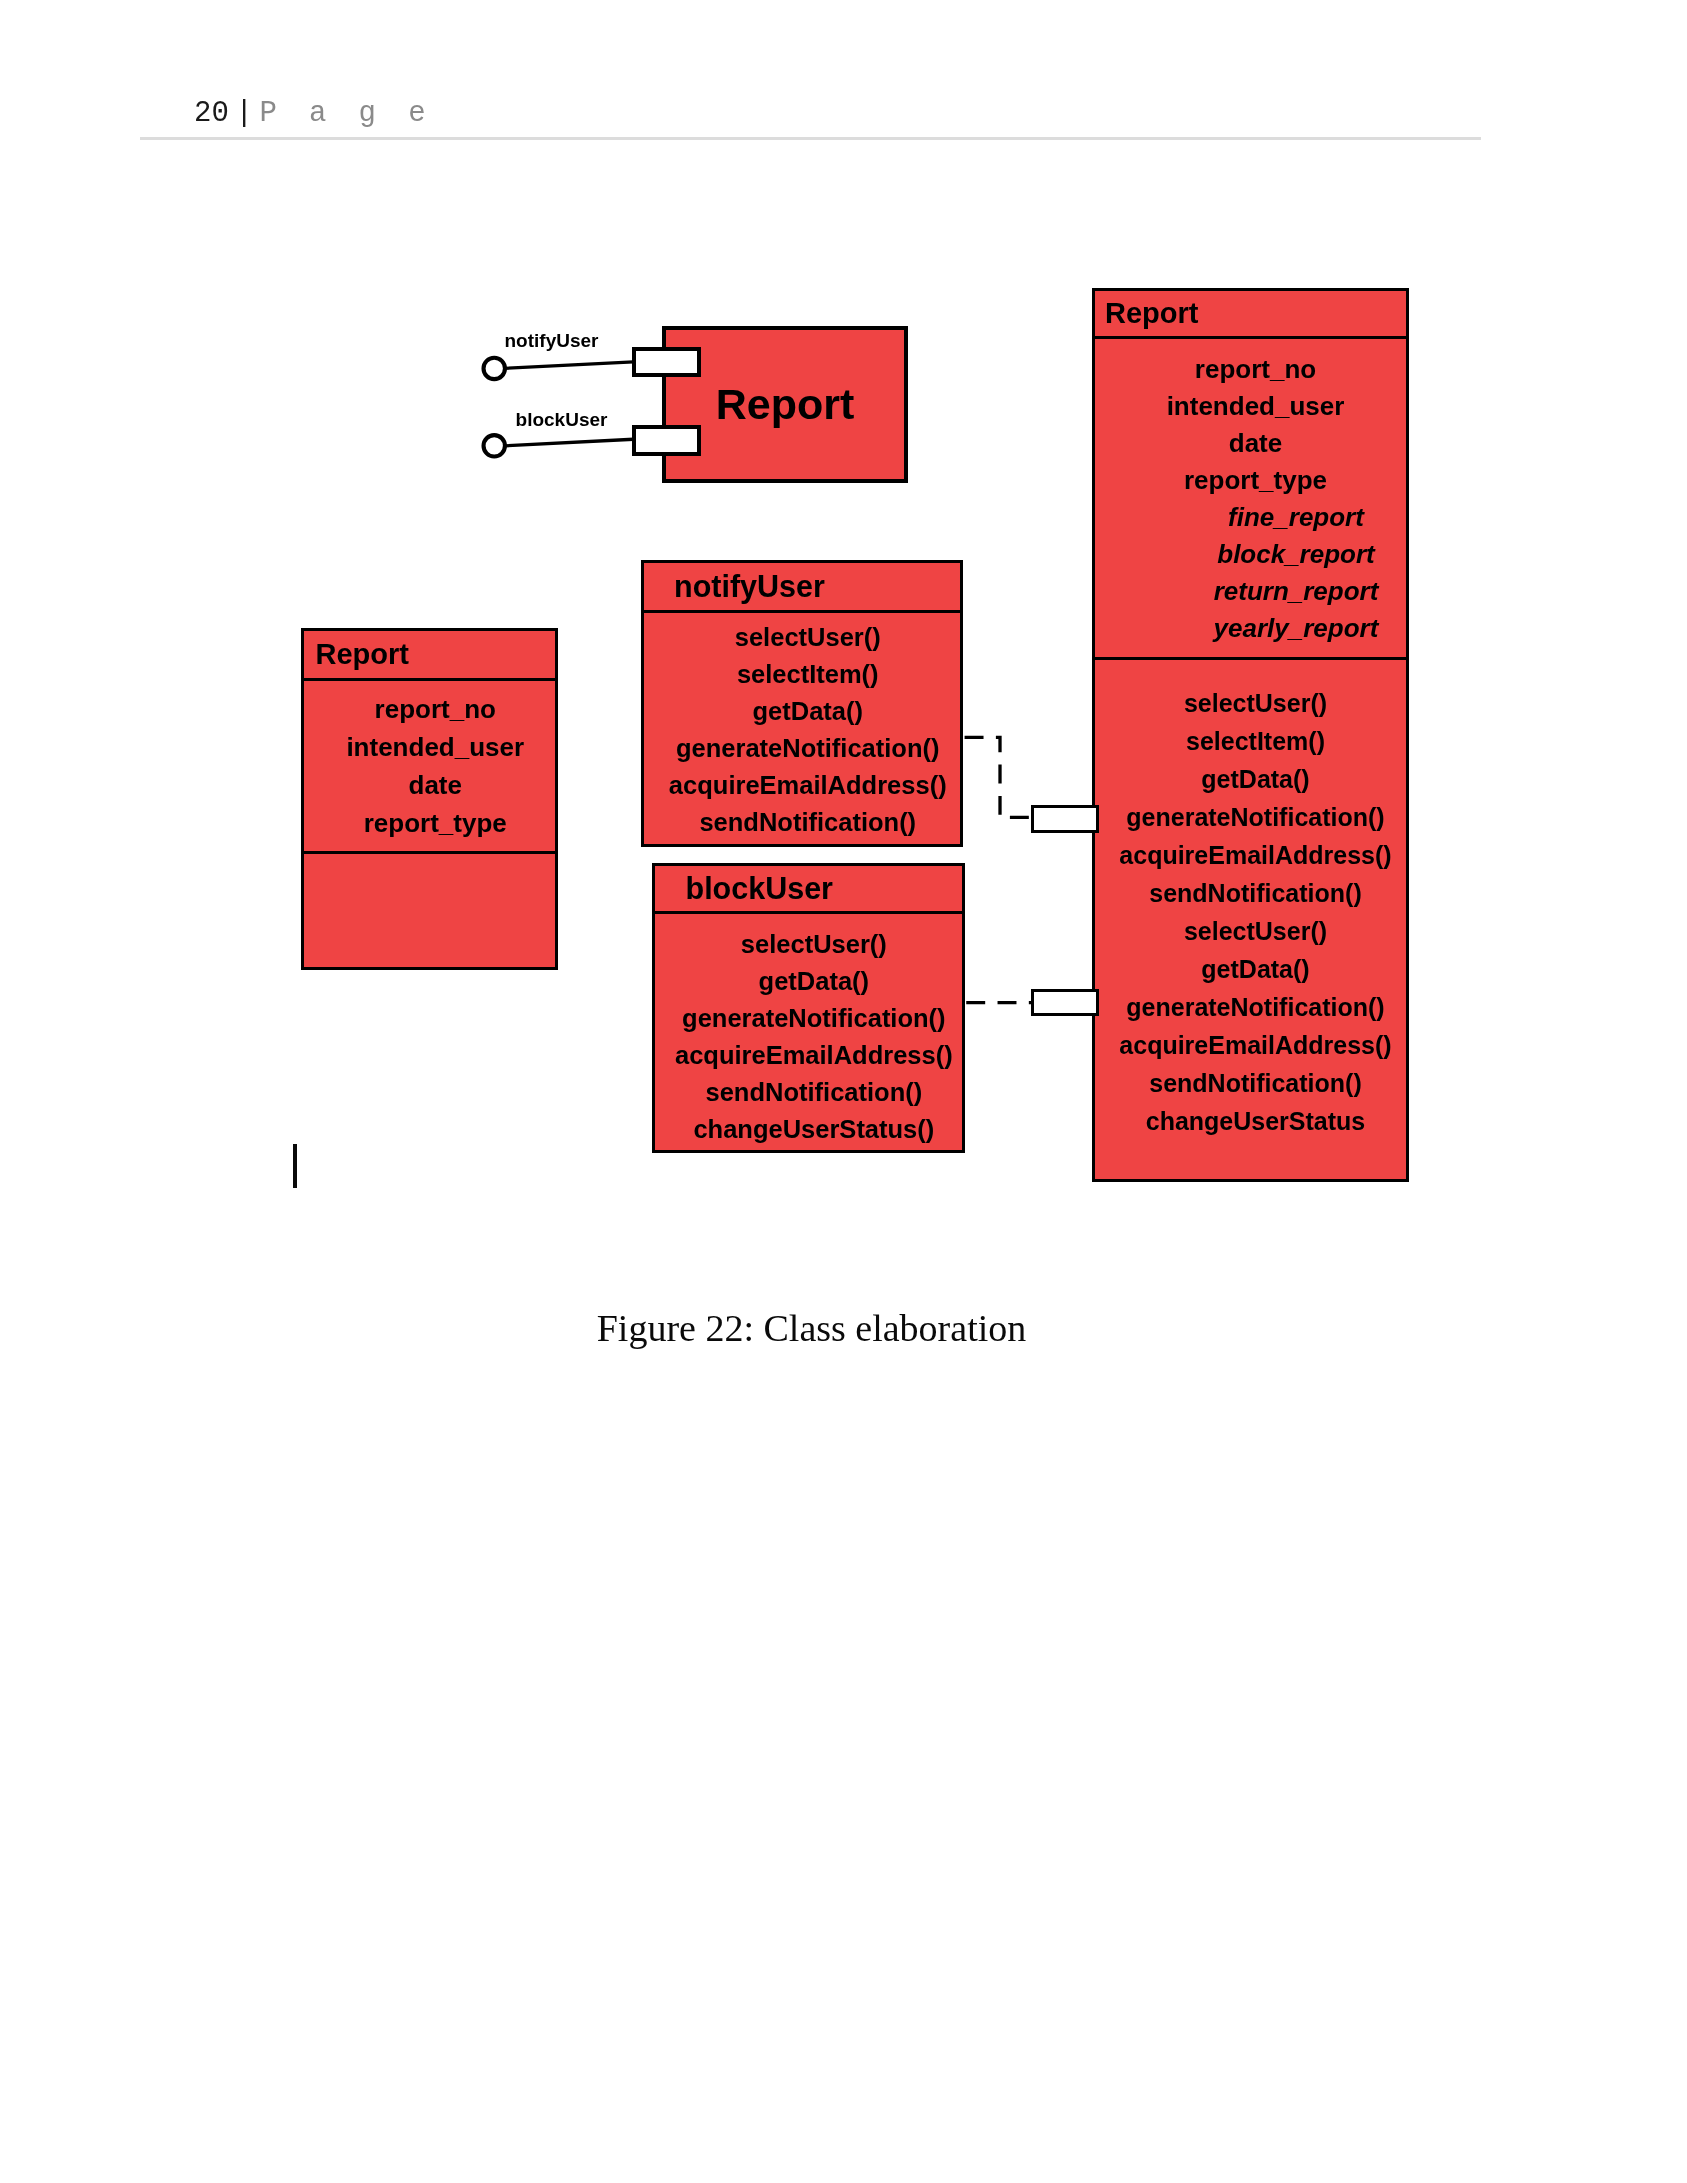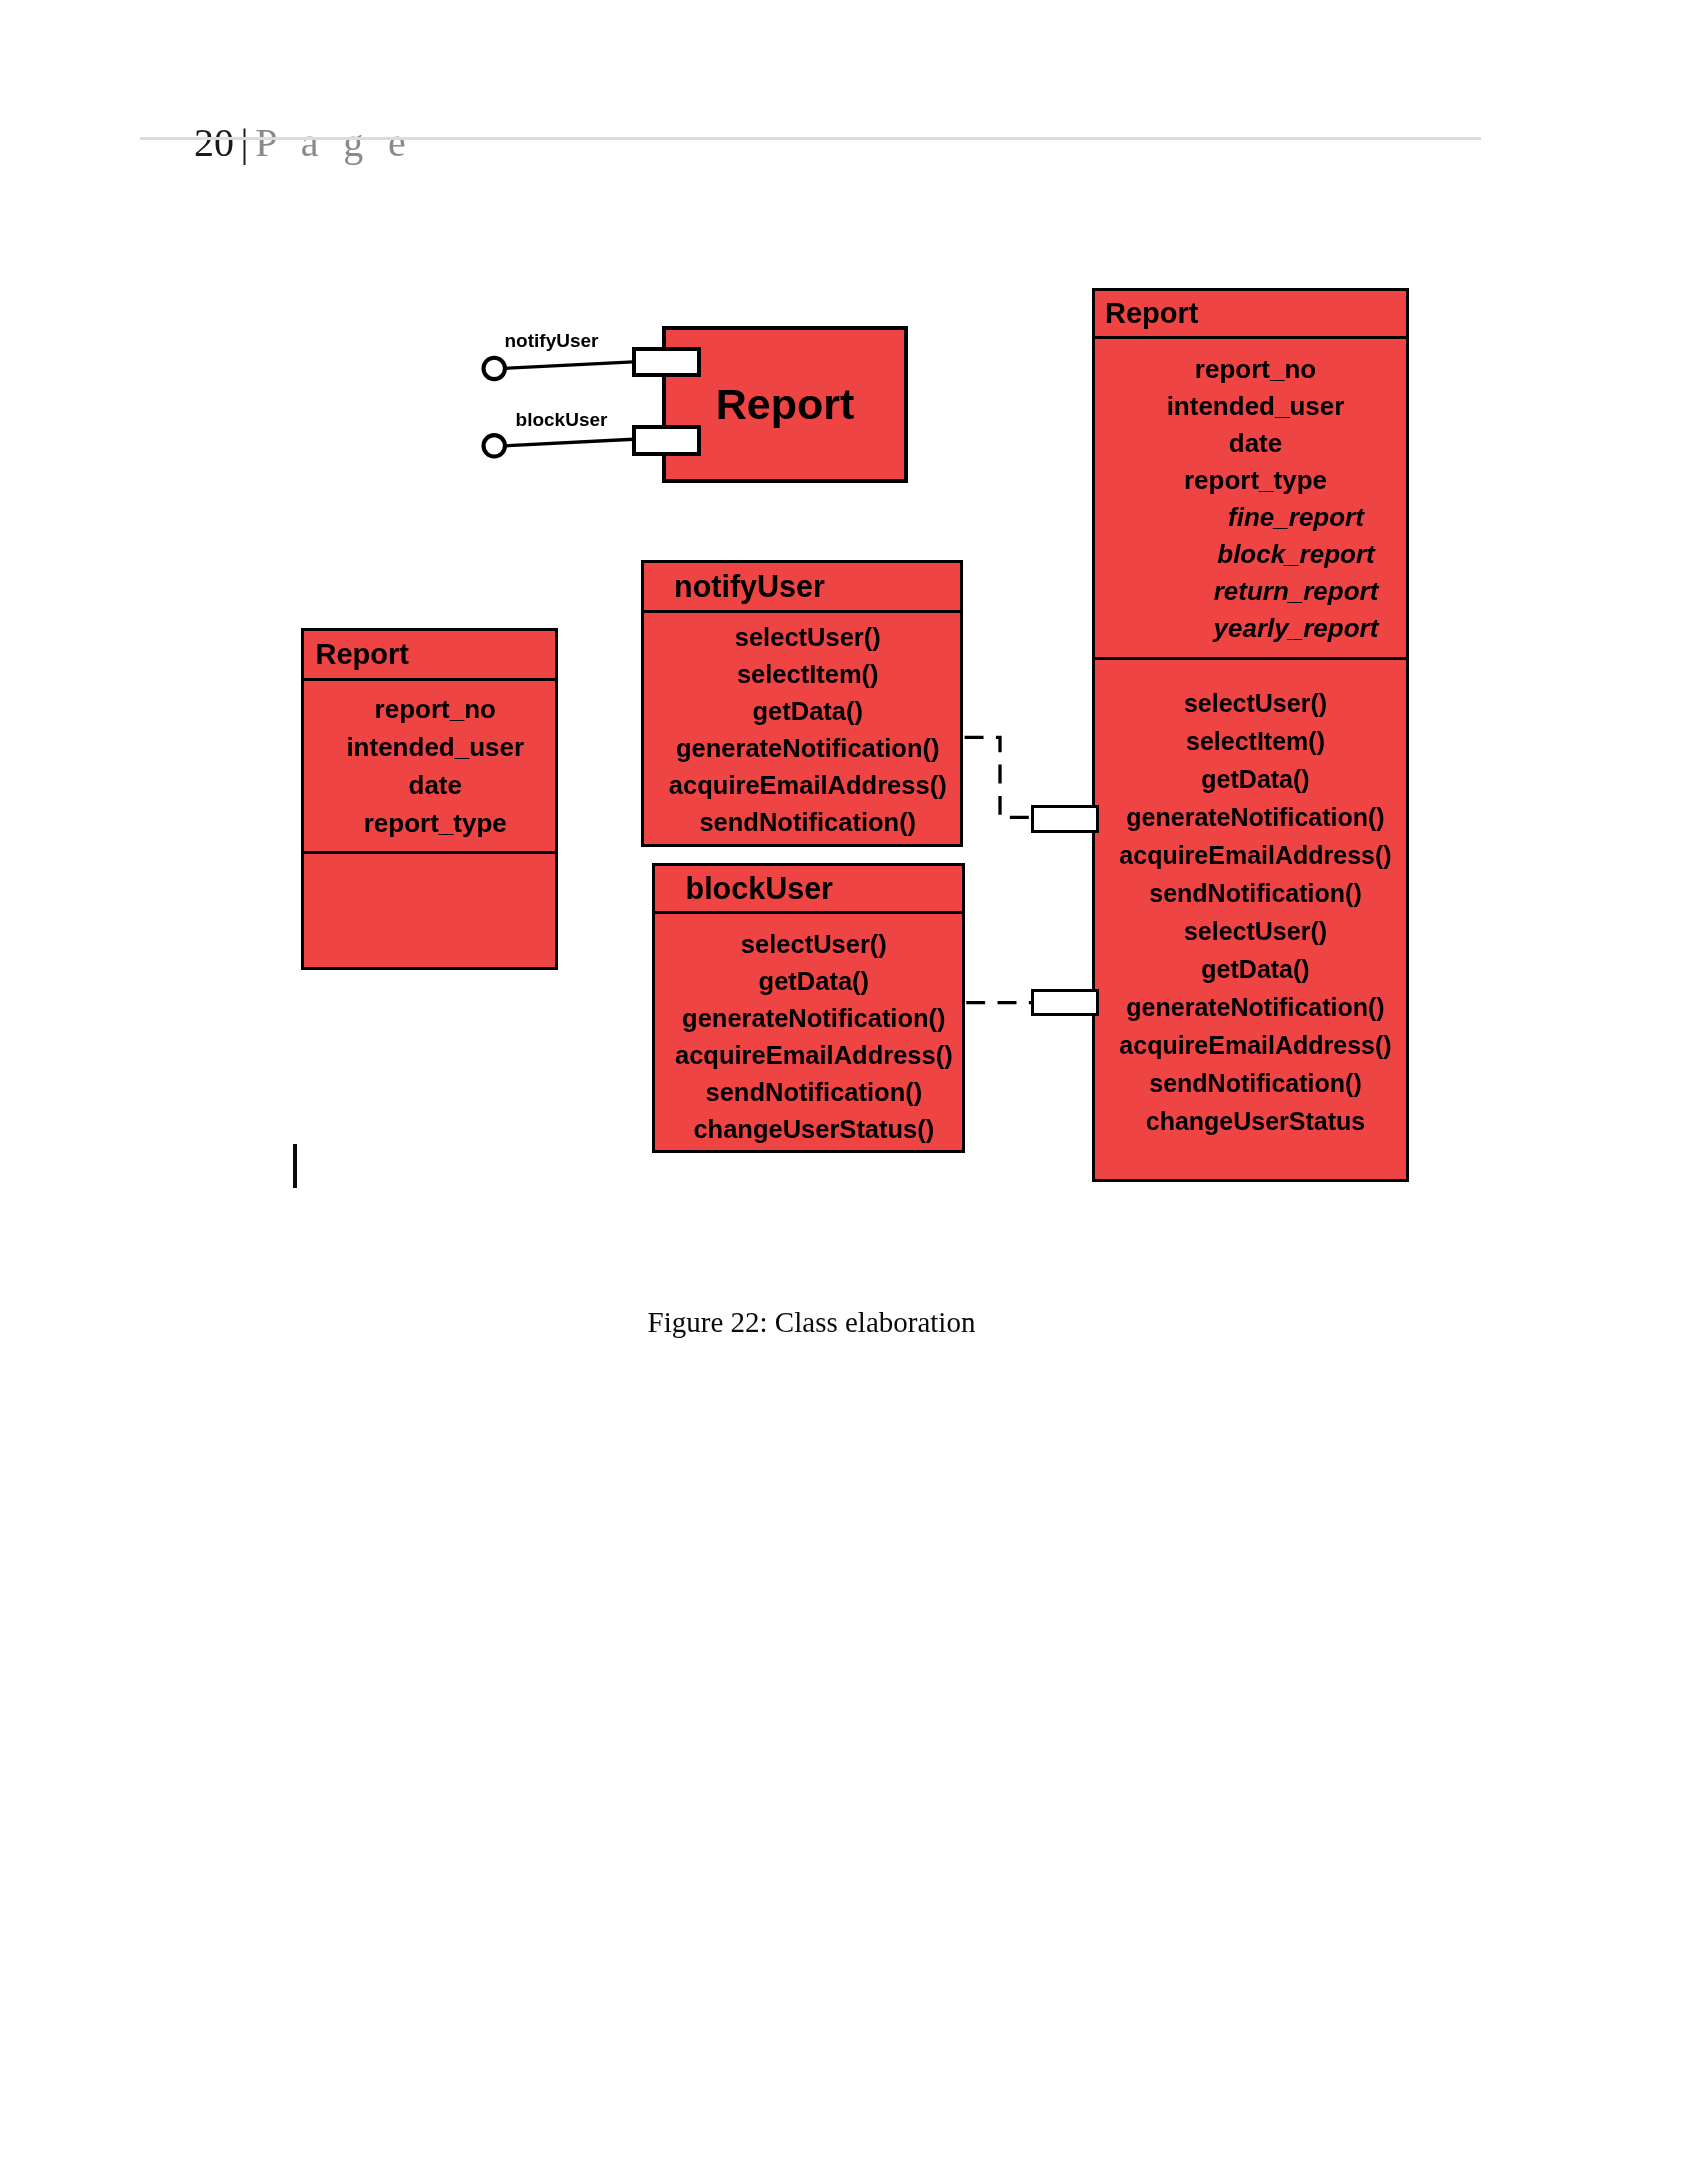--- a/index.html
+++ b/index.html
@@ -1,20 +1,20 @@
 <!DOCTYPE html>
 <html style="font-size:13px"><head>
 <meta charset="utf-8">
 <style>
   html,body{margin:0;padding:0;background:#e8e8e8;}
   #page{position:relative;width:1687px;height:2183px;background:#ffffff;overflow:hidden;
         font-family:"Liberation Sans",sans-serif;color:#000;}
   
-  #hdr{position:absolute;left:194px;top:97px;font-family:Liberation Serif, serif;
-       font-size:40px;white-space:nowrap;margin-top:22px;}
+  #hdr{position:absolute;left:194px;top:97px;font-family:Liberation Mono, monospace;
+       font-size:29px;white-space:nowrap;}
   #hdr .num{color:#1a1a1a;}
   #hdr .bar{color:#1a1a1a;padding:0 6.6px;}
   #hdr .lbl{color:#8a8a8a;letter-spacing:7.4px;}
   #hdr-rule{position:absolute;left:140px;top:137px;width:1341px;height:3.3px;background:#dcdcdc;}
   
   .uml-box{position:absolute;background:#ef4444;border:3.3px solid #000;box-sizing:border-box;z-index:3;}
   .titlebar{display:flex;align-items:center;border-bottom:3.3px solid #000;box-sizing:border-box;
             font-weight:700;white-space:nowrap;}
   .rows{box-sizing:border-box;text-align:center;}
   .row{white-space:nowrap;font-weight:700;}
@@ -54,21 +54,21 @@
   #port-r1{left:1031px;top:805px;width:68px;height:28px;}
   #port-r2{left:1031px;top:989px;width:68px;height:27px;}
   .lolli-label{position:absolute;z-index:4;font-size:19px;font-weight:600;text-align:center;
                width:115px;white-space:nowrap;}
   #lbl-notify{left:494px;top:330px;}
   #lbl-block{left:504px;top:409px;}
   
   #wires{position:absolute;left:0;top:0;z-index:4;pointer-events:none;}
   
   #caption{position:absolute;left:140px;top:1306px;width:1343px;text-align:center;
-           font-family:"Liberation Serif",serif;font-size:29px;color:#0a0a0a;}
+           font-family:"Liberation Serif",serif;font-size:38px;color:#0a0a0a;}
   #cursor{position:absolute;left:293px;top:1144px;width:4.1px;height:44px;background:#0a0a0a;}
 </style>
 </head>
 <body>
 
 <div id="page">
 
   <div id="hdr">
     <span class="num">20</span><span class="bar">|</span><span class="lbl">P a g e</span>
   </div>

